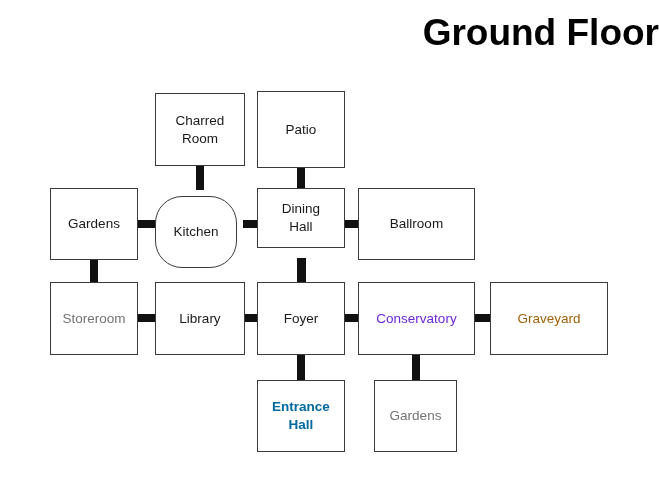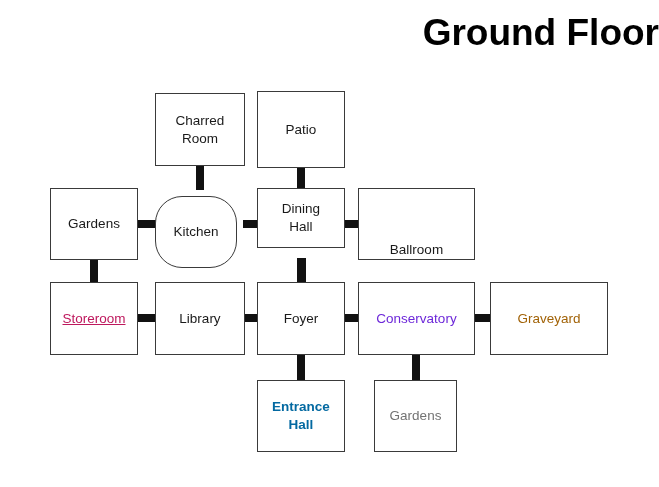--- a/index.html
+++ b/index.html
@@ -88,25 +88,25 @@
       <div class="room" style="left: 50px; top: 188px; width: 88px; height: 72px; border-color: rgb(58, 58, 58);">
         <span class="room-label" style="color: rgb(26, 26, 26);">Gardens</span>
       </div>
       <div class="room" style="left: 155px; top: 196px; width: 82px; height: 72px; border-color: rgb(58, 58, 58); border-radius: 27px;">
         <span class="room-label" style="color: rgb(26, 26, 26);">Kitchen</span>
       </div>
       <div class="room" style="left: 257px; top: 188px; width: 88px; height: 60px; border-color: rgb(58, 58, 58);">
         <span class="room-label" style="color: rgb(26, 26, 26);">Dining
 Hall</span>
       </div>
-      <div class="room" style="left: 358px; top: 188px; width: 117px; height: 72px; border-color: rgb(58, 58, 58); align-items: flex-end;">
+      <div class="room" style="left: 358px; top: 188px; width: 117px; height: 72px; border-color: rgb(58, 58, 58);">
         <span class="room-label" style="color: rgb(26, 26, 26);">Ballroom</span>
       </div>
       <div class="room" style="left: 50px; top: 282px; width: 88px; height: 73px; border-color: rgb(58, 58, 58);">
-        <span class="room-label" style="color: #be185d; text-decoration: underline;">Storeroom</span>
+        <span class="room-label" style="color: #737373;">Storeroom</span>
       </div>
       <div class="room" style="left: 155px; top: 282px; width: 90px; height: 73px; border-color: rgb(58, 58, 58);">
         <span class="room-label" style="color: rgb(26, 26, 26);">Library</span>
       </div>
       <div class="room" style="left: 257px; top: 282px; width: 88px; height: 73px; border-color: rgb(58, 58, 58);">
         <span class="room-label" style="color: rgb(26, 26, 26);">Foyer</span>
       </div>
       <div class="room" style="left: 358px; top: 282px; width: 117px; height: 73px; border-color: rgb(58, 58, 58);">
         <span class="room-label" style="color: #6d28d9;">Conservatory</span>
       </div>

